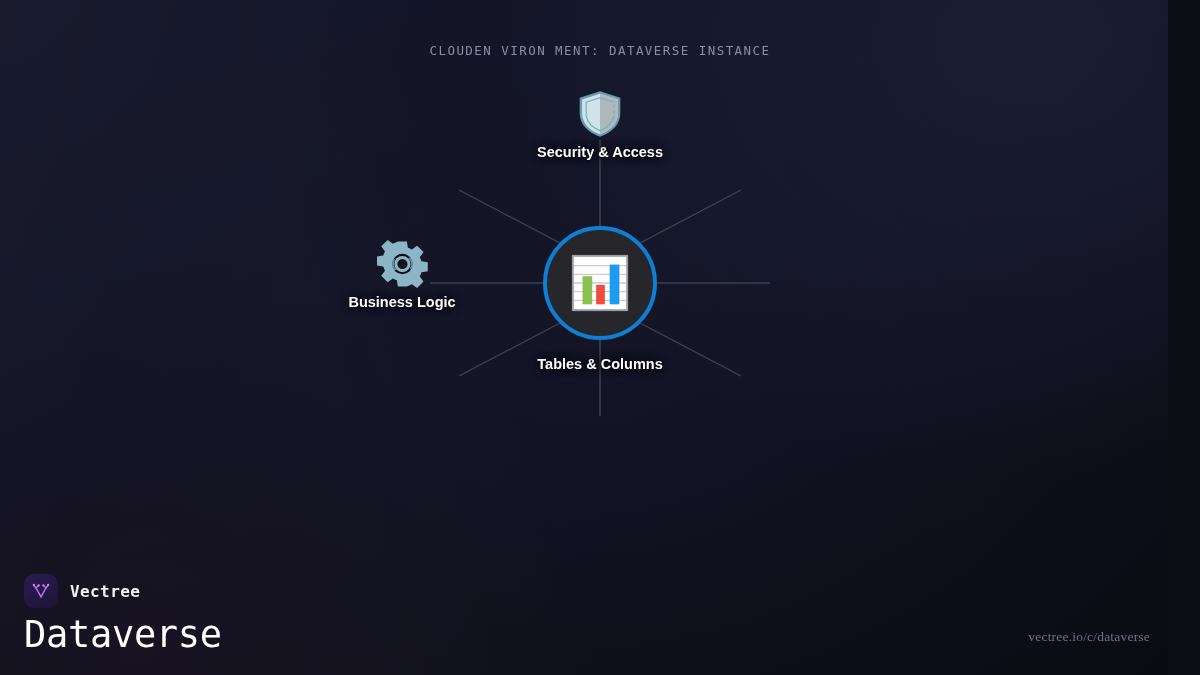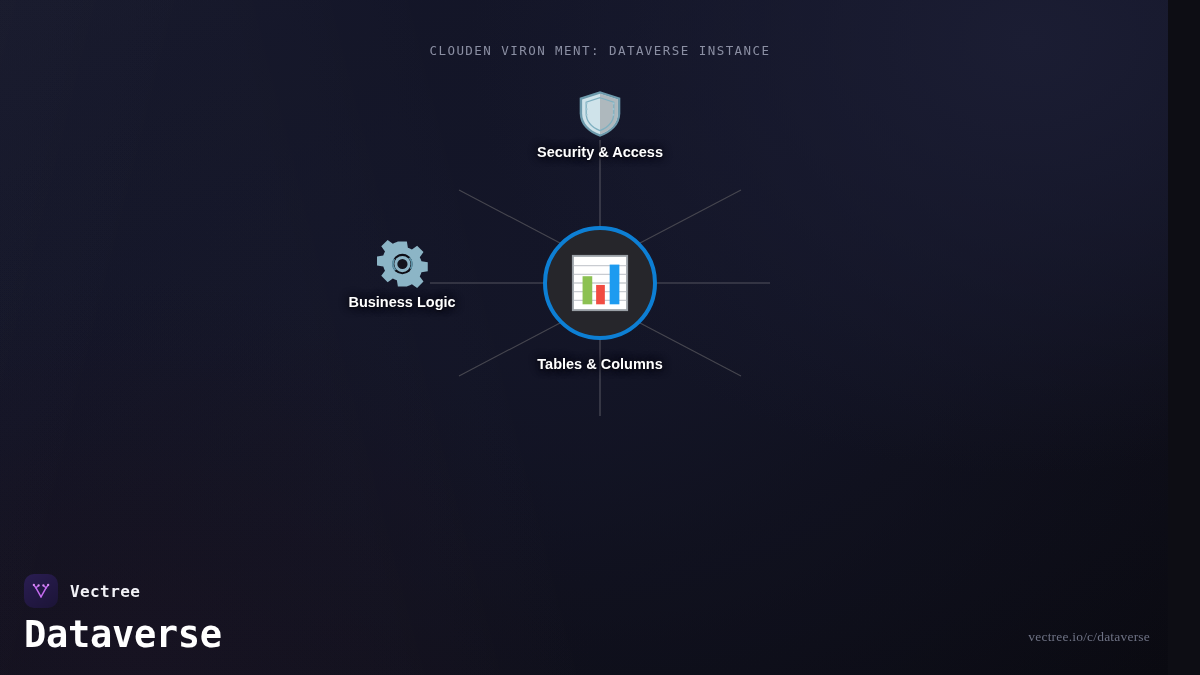--- a/index.html
+++ b/index.html
@@ -145,21 +145,21 @@
   #brand-name {
     font-family: "DejaVu Sans Mono", "Liberation Mono", monospace;
     font-size: 16px;
     font-weight: bold;
     color: #f2f2f7;
     letter-spacing: 0.4px;
   }
   #brand-title {
     font-family: "DejaVu Sans Mono", "Liberation Mono", monospace;
     font-size: 37px;
-    font-weight: bold;
+    font-weight: normal;
     color: #ffffff;
     letter-spacing: -0.3px;
     line-height: 1.05;
   }
 
   
   #site-url {
     position: absolute;
     right: 18px;
     bottom: 30px;

